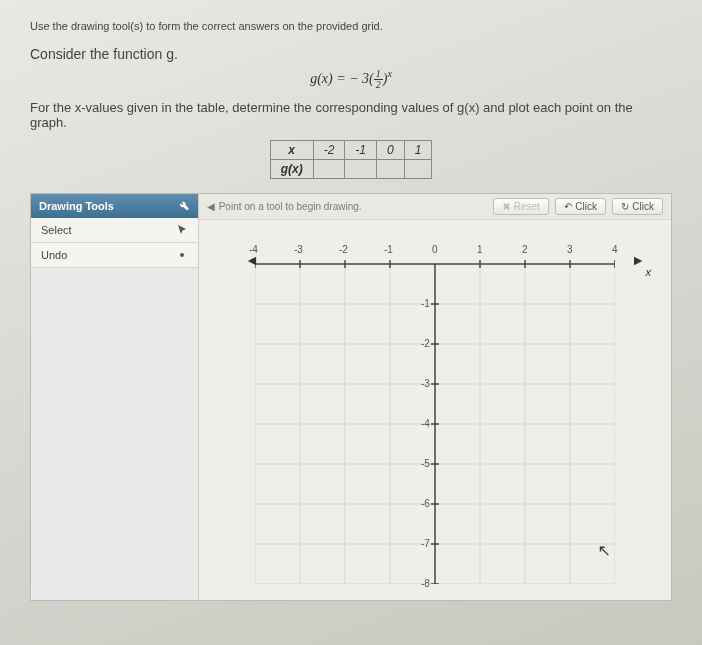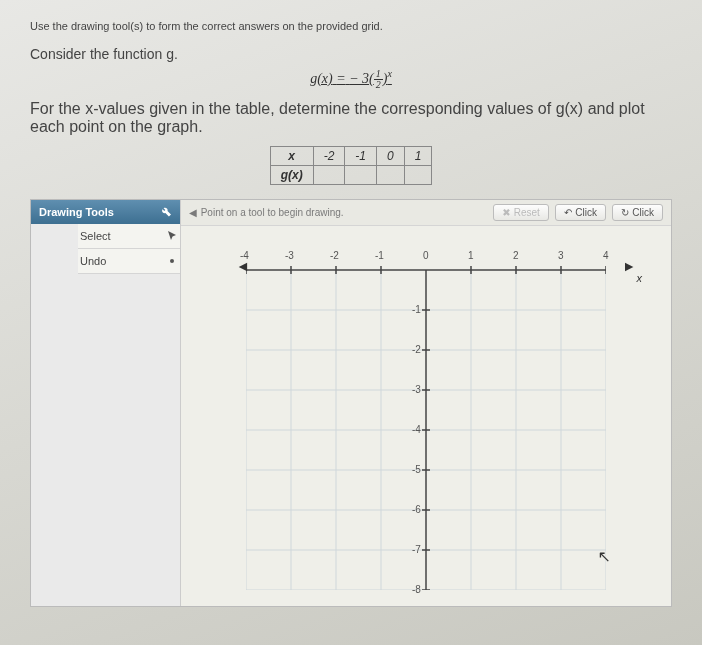--- a/index.html
+++ b/index.html
@@ -9,38 +9,38 @@
     background: linear-gradient(160deg, #e8e8e5 0%, #d8d8d2 50%, #c8c8c0 100%);
     font-family: Arial, sans-serif;
     font-size: 12px;
     color: #333;
     overflow: hidden;
     position: relative;
     padding: 20px 30px;
   }
   .instr { font-size: 11px; color: #444; margin-bottom: 14px; }
   .consider { font-size: 14px; color: #444; margin-bottom: 2px; }
-  .formula { text-align: center; font-style: italic; font-family: Georgia, serif; font-size: 14px; margin: 6px 0 10px 0; text-decoration: underline; }
+  .formula { text-align: center; font-style: italic; font-family: Georgia, serif; font-size: 14px; margin: 6px 0 10px 0; }
   .formula .frac { display: inline-block; vertical-align: middle; text-align: center; font-size: 10px; line-height: 1; }
   .formula .frac .num { display:block; border-bottom: 1px solid #333; padding: 0 2px; }
   .formula .frac .den { display:block; padding: 0 2px; }
   .formula sup { font-size: 10px; vertical-align: super; }
-  .task { font-size: 16px; color: #444; margin-bottom: 10px; }
+  .task { font-size: 13px; color: #444; margin-bottom: 10px; }
   .xtable { margin: 0 auto 14px auto; border-collapse: collapse; }
   .xtable td, .xtable th { border: 1px solid #888; padding: 2px 10px; font-size: 12px; text-align: center; font-weight: normal; font-style: italic; }
   .xtable th { font-weight: bold; font-style: italic; }
 
   .tool-wrap { display: flex; border: 1px solid #bbb; background: rgba(255,255,255,0.4); }
-  .sidebar { width: 150px; background: #eaeaea; border-right: 1px solid #ccc; }
+  .sidebar { width: 168px; background: #eaeaea; border-right: 1px solid #ccc; }
   .sidebar-header {
     background: linear-gradient(#5f8fb0, #3d6f91);
     color: #fff; font-size: 11px; font-weight: bold;
     padding: 5px 8px; display: flex; justify-content: space-between; align-items: center;
   }
-  .tool-row { display: flex; justify-content: space-between; align-items: center; padding: 6px 2px; border-bottom: 1px solid #d5d5d5; font-size: 11px; color: #444; background: #f4f4f0; cursor: pointer; margin-left: 47px; }
+  .tool-row { display: flex; justify-content: space-between; align-items: center; padding: 6px 10px; border-bottom: 1px solid #d5d5d5; font-size: 11px; color: #444; background: #f4f4f0; cursor: pointer; }
   .tool-row .ticon { width: 12px; height: 12px; display: inline-block; }
   .sidebar-empty { height: 300px; }
 
   .canvas-area { flex: 1; position: relative; background: #efefe9; }
   .canvas-head { display: flex; align-items: center; justify-content: space-between; padding: 4px 8px; font-size: 10px; color: #7a7a7a; border-bottom: 1px solid #d5d5d5; background: #e9e9e3; }
   .canvas-head .hint { display: flex; align-items: center; gap: 4px; }
   .btns { display: flex; gap: 6px; }
   .btn { border: 1px solid #bcbcbc; background: linear-gradient(#fdfdfd,#e8e8e4); border-radius: 3px; padding: 2px 8px; font-size: 10px; color: #555; display: flex; align-items: center; gap: 3px; cursor: pointer; }
   .btn.disabled { color: #bbb; cursor: default; }
 

